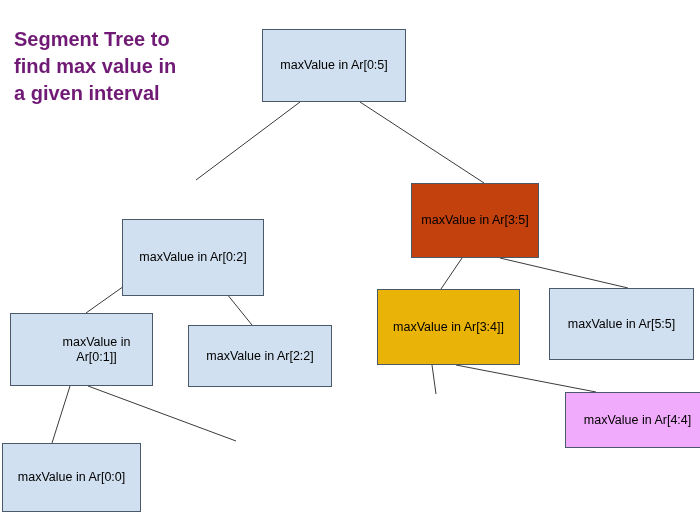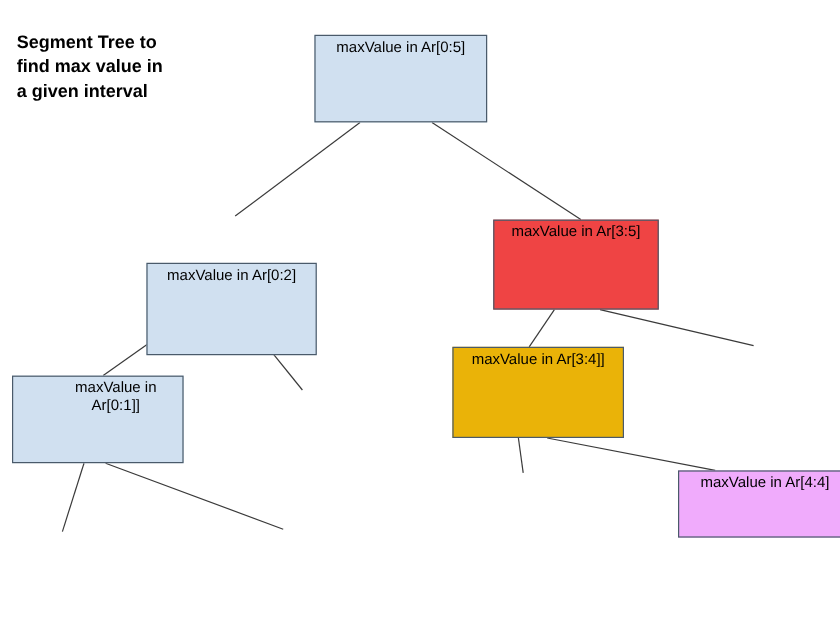--- a/index.html
+++ b/index.html
@@ -24,33 +24,34 @@
   }
   .node {
     position: absolute;
     box-sizing: border-box;
     background: #d0e0f0;
     border: 1px solid #4a5a6a;
     color: #000000;
     font-size: 12.5px;
     line-height: 1.2;
     display: flex;
+    align-items: center;
     justify-content: center;
     text-align: center;
     padding: 2px 4px;
   }
   .title {
     position: absolute;
     left: 14px;
     top: 26px;
     width: 215px;
-    font-size: 15px;
+    font-size: 20px;
     font-weight: bold;
     line-height: 1.35;
-    color: #000000;
+    color: #701a75;
     white-space: pre-line;
   }
 </style>
 </head>
 <body>
 
 <div id="canvas">
   <svg id="edges">
       <line x1="300" y1="102" x2="196" y2="180" stroke="#3a3a3a" stroke-width="1"></line>
       <line x1="360" y1="102" x2="484" y2="183" stroke="#3a3a3a" stroke-width="1"></line>
@@ -65,25 +66,34 @@
     </svg>
   <div class="title">Segment Tree to
 find max value in
 a given interval</div>
 <div class="node" style="left: 262px; top: 29px; width: 144px; height: 73px; background: rgb(208, 224, 240); border-color: rgb(74, 90, 106);">
       <span>maxValue in Ar[0:5]</span>
     </div>
     <div class="node" style="left: 122px; top: 180px; width: 142px; height: 77px; background: rgb(208, 224, 240); border-color: rgb(74, 90, 106); margin-top: 39px;">
       <span>maxValue in Ar[0:2]</span>
     </div>
-    <div class="node" style="left: 411px; top: 183px; width: 138px; height: 75px; background: #ef4444; border-color: rgb(74, 90, 106);">
+    <div class="node" style="left: 411px; top: 183px; width: 128px; height: 75px; background: #c2410c; border-color: rgb(74, 90, 106);">
       <span>maxValue in Ar[3:5]</span>
     </div>
     <div class="node" style="left: 10px; top: 313px; width: 143px; height: 73px; background: rgb(208, 224, 240); border-color: rgb(74, 90, 106); padding-left: 34px;">
       <span>maxValue in Ar[0:1]]</span>
     </div>
+    <div class="node" style="left: 188px; top: 325px; width: 144px; height: 62px; background: rgb(208, 224, 240); border-color: rgb(74, 90, 106);">
+      <span>maxValue in Ar[2:2]</span>
+    </div>
     <div class="node" style="left: 377px; top: 289px; width: 143px; height: 76px; background: #eab308; border-color: rgb(74, 90, 106);">
       <span>maxValue in Ar[3:4]]</span>
+    </div>
+    <div class="node" style="left: 549px; top: 288px; width: 145px; height: 72px; background: rgb(208, 224, 240); border-color: rgb(74, 90, 106);">
+      <span>maxValue in Ar[5:5]</span>
+    </div>
+    <div class="node" style="left: 2px; top: 443px; width: 139px; height: 69px; background: rgb(208, 224, 240); border-color: rgb(74, 90, 106);">
+      <span>maxValue in Ar[0:0]</span>
     </div>
     <div class="node" style="left: 565px; top: 392px; width: 145px; height: 56px; background: #f0abfc; border-color: rgb(74, 90, 106);">
       <span>maxValue in Ar[4:4]</span>
     </div>
   </div>
 
 </body></html>

